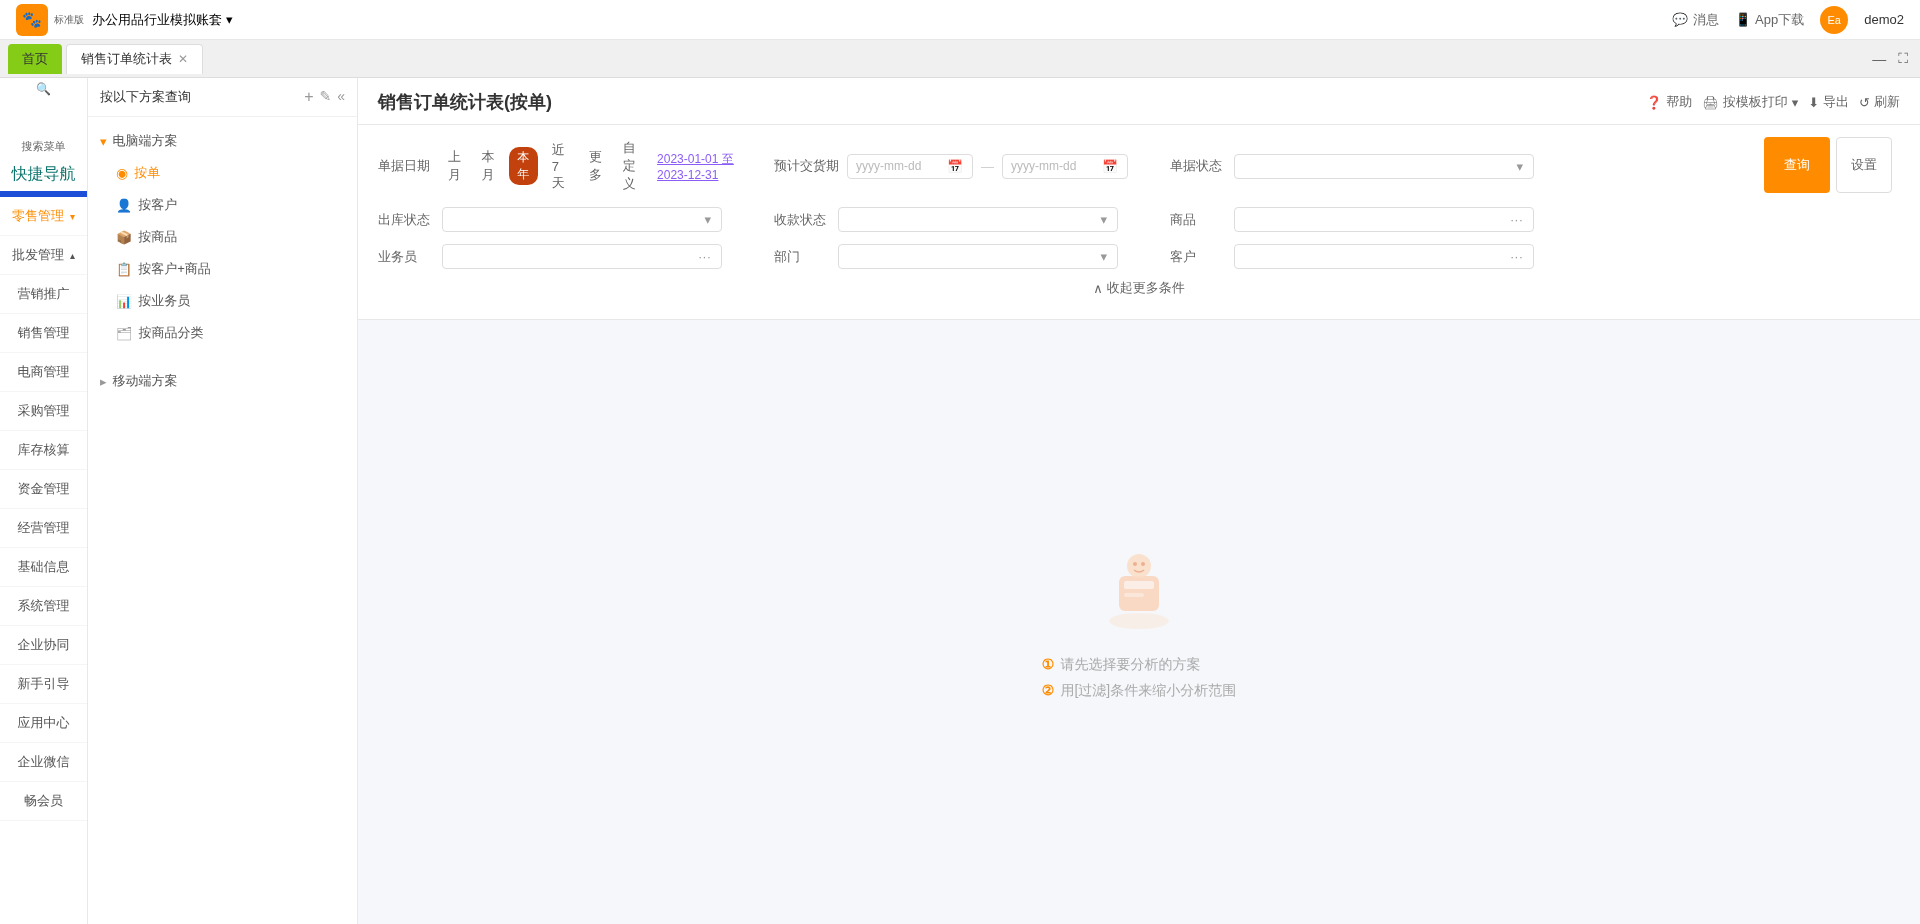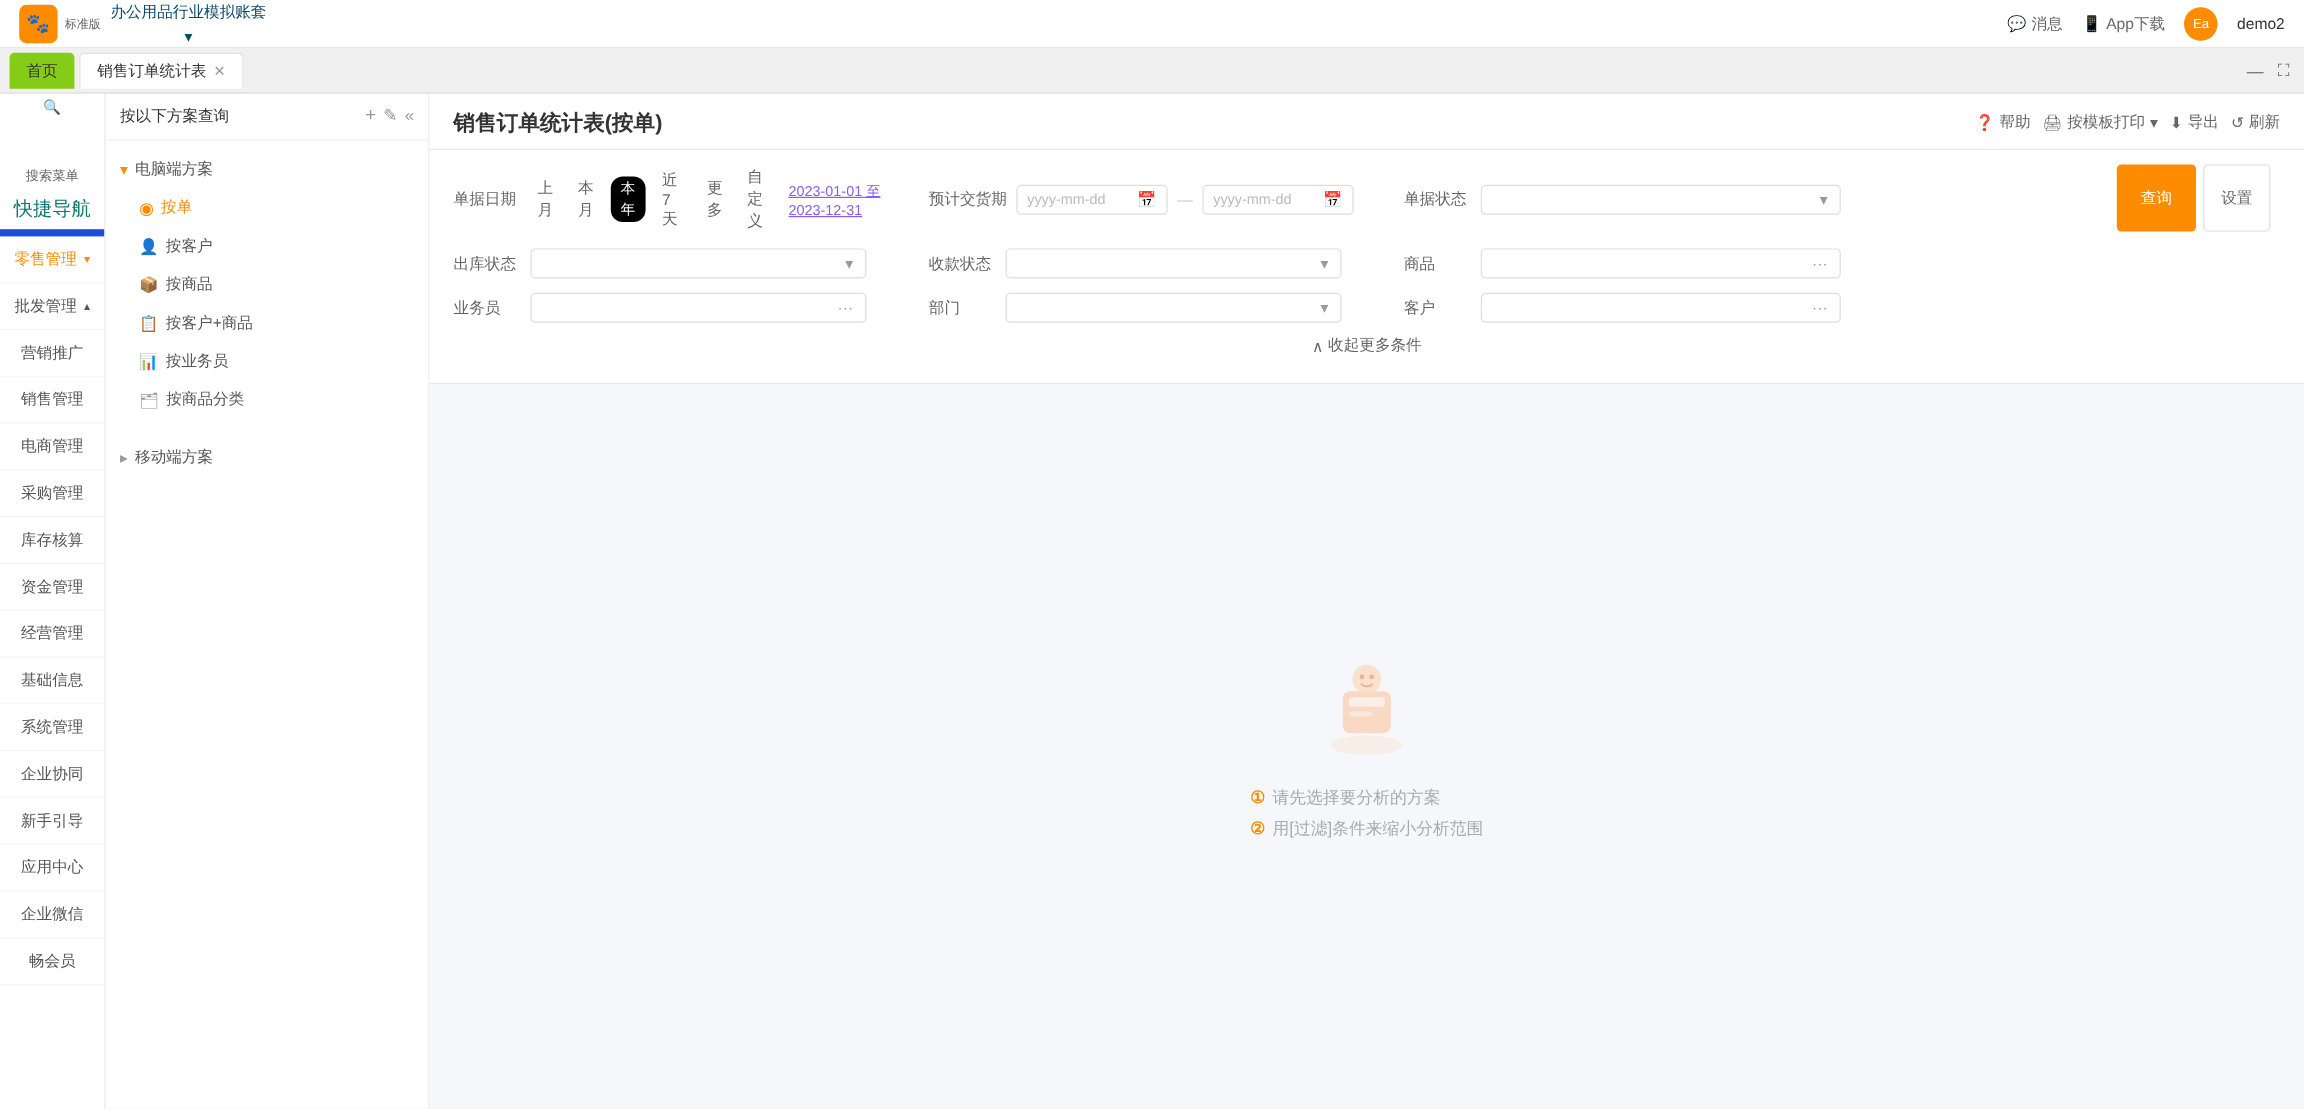--- a/index.html
+++ b/index.html
@@ -5,21 +5,21 @@
     * { box-sizing: border-box; margin: 0; padding: 0; }
     body { font-family: 'Microsoft YaHei', sans-serif; font-size: 13px; background: #f5f5f5; color: #333; height: 924px; overflow: hidden; }
 
     
     .app-container { display: flex; flex-direction: column; height: 924px; }
     .top-bar { display: flex; align-items: center; background: #fff; height: 40px; padding: 0 16px; border-bottom: 1px solid #e8e8e8; justify-content: space-between; }
     .top-bar-left { display: flex; align-items: center; gap: 8px; }
     .logo-area { display: flex; align-items: center; gap: 6px; }
     .logo-icon { width: 32px; height: 32px; background: #ff8c00; border-radius: 6px; display: flex; align-items: center; justify-content: center; color: #fff; font-size: 16px; }
     .app-title { font-size: 10px; color: #666; }
-    .dropdown-btn { display: flex; align-items: center; gap: 4px; color: #0c4a6e; cursor: pointer; flex-direction: column; }
+    .dropdown-btn { display: flex; align-items: center; gap: 4px; color: #000000; cursor: pointer; }
     .top-bar-right { display: flex; align-items: center; gap: 16px; }
     .top-bar-action { display: flex; align-items: center; gap: 4px; color: #666; cursor: pointer; font-size: 13px; }
     .user-avatar { width: 28px; height: 28px; border-radius: 50%; background: #ff8c00; display: flex; align-items: center; justify-content: center; color: #fff; font-size: 11px; }
 
     
     .tab-bar { display: flex; align-items: center; background: #f0f0f0; height: 38px; padding: 0 8px; border-bottom: 1px solid #ddd; }
     .tab-item { display: flex; align-items: center; gap: 6px; padding: 0 14px; height: 30px; border-radius: 4px 4px 0 0; cursor: pointer; font-size: 13px; background: #fff; border: 1px solid #ddd; border-bottom: none; margin-right: 4px; }
     .tab-item.home { background: #84cc16; border: none; color: #333; }
     .tab-item.active { background: #fff; color: #333; }
     .tab-close { color: #999; font-size: 12px; cursor: pointer; }
@@ -60,21 +60,21 @@
     .header-action-btn { display: flex; align-items: center; gap: 4px; color: #666; cursor: pointer; font-size: 13px; }
     .query-btn { background: #ff8c00; color: #fff; border: none; padding: 6px 20px; border-radius: 4px; cursor: pointer; font-size: 13px; }
     .setting-btn { background: #fff; color: #666; border: 1px solid #ddd; padding: 18px 14px; border-radius: 4px; cursor: pointer; font-size: 13px; }
 
     
     .filter-area { background: #fff; padding: 12px 20px; border-bottom: 1px solid #e8e8e8; }
     .filter-row { display: flex; align-items: center; gap: 16px; margin-bottom: 12px; flex-wrap: nowrap; }
     .filter-row:last-child { margin-bottom: 0; }
     .filter-label { color: #666; font-size: 13px; white-space: nowrap; min-width: 56px; }
     .date-row { display: flex; align-items: center; gap: 8px; }
-    .date-tag { background: #000000; color: #fff; padding: 2px 8px; border-radius: 10px; font-size: 12px; cursor: pointer; }
+    .date-tag { background: #c2410c; color: #fff; padding: 2px 8px; border-radius: 10px; font-size: 12px; cursor: pointer; }
     .date-option { color: #666; font-size: 13px; cursor: pointer; padding: 2px 6px; }
     .date-range-text { font-size: 12px; color: #8b5cf6; text-decoration: underline; }
     .filter-input { border: 1px solid #ddd; border-radius: 4px; padding: 4px 10px; font-size: 13px; color: #999; flex: 1; min-width: 120px; max-width: 280px; display: flex; align-items: center; justify-content: space-between; }
     .filter-select { border: 1px solid #ddd; border-radius: 4px; padding: 4px 10px; font-size: 13px; color: #999; flex: 1; display: flex; align-items: center; justify-content: space-between; }
     .filter-col { display: flex; align-items: center; gap: 8px; flex: 1; }
     .filter-divider { color: #ccc; }
     .date-input { border: 1px solid #ddd; border-radius: 4px; padding: 4px 8px; font-size: 13px; color: #bbb; width: 126px; display: flex; align-items: center; justify-content: space-between; }
     .cal-icon { color: #ccc; }
     .ellipsis-btn { color: #999; cursor: pointer; }
     .collapse-row { display: flex; justify-content: center; padding: 10px; }

